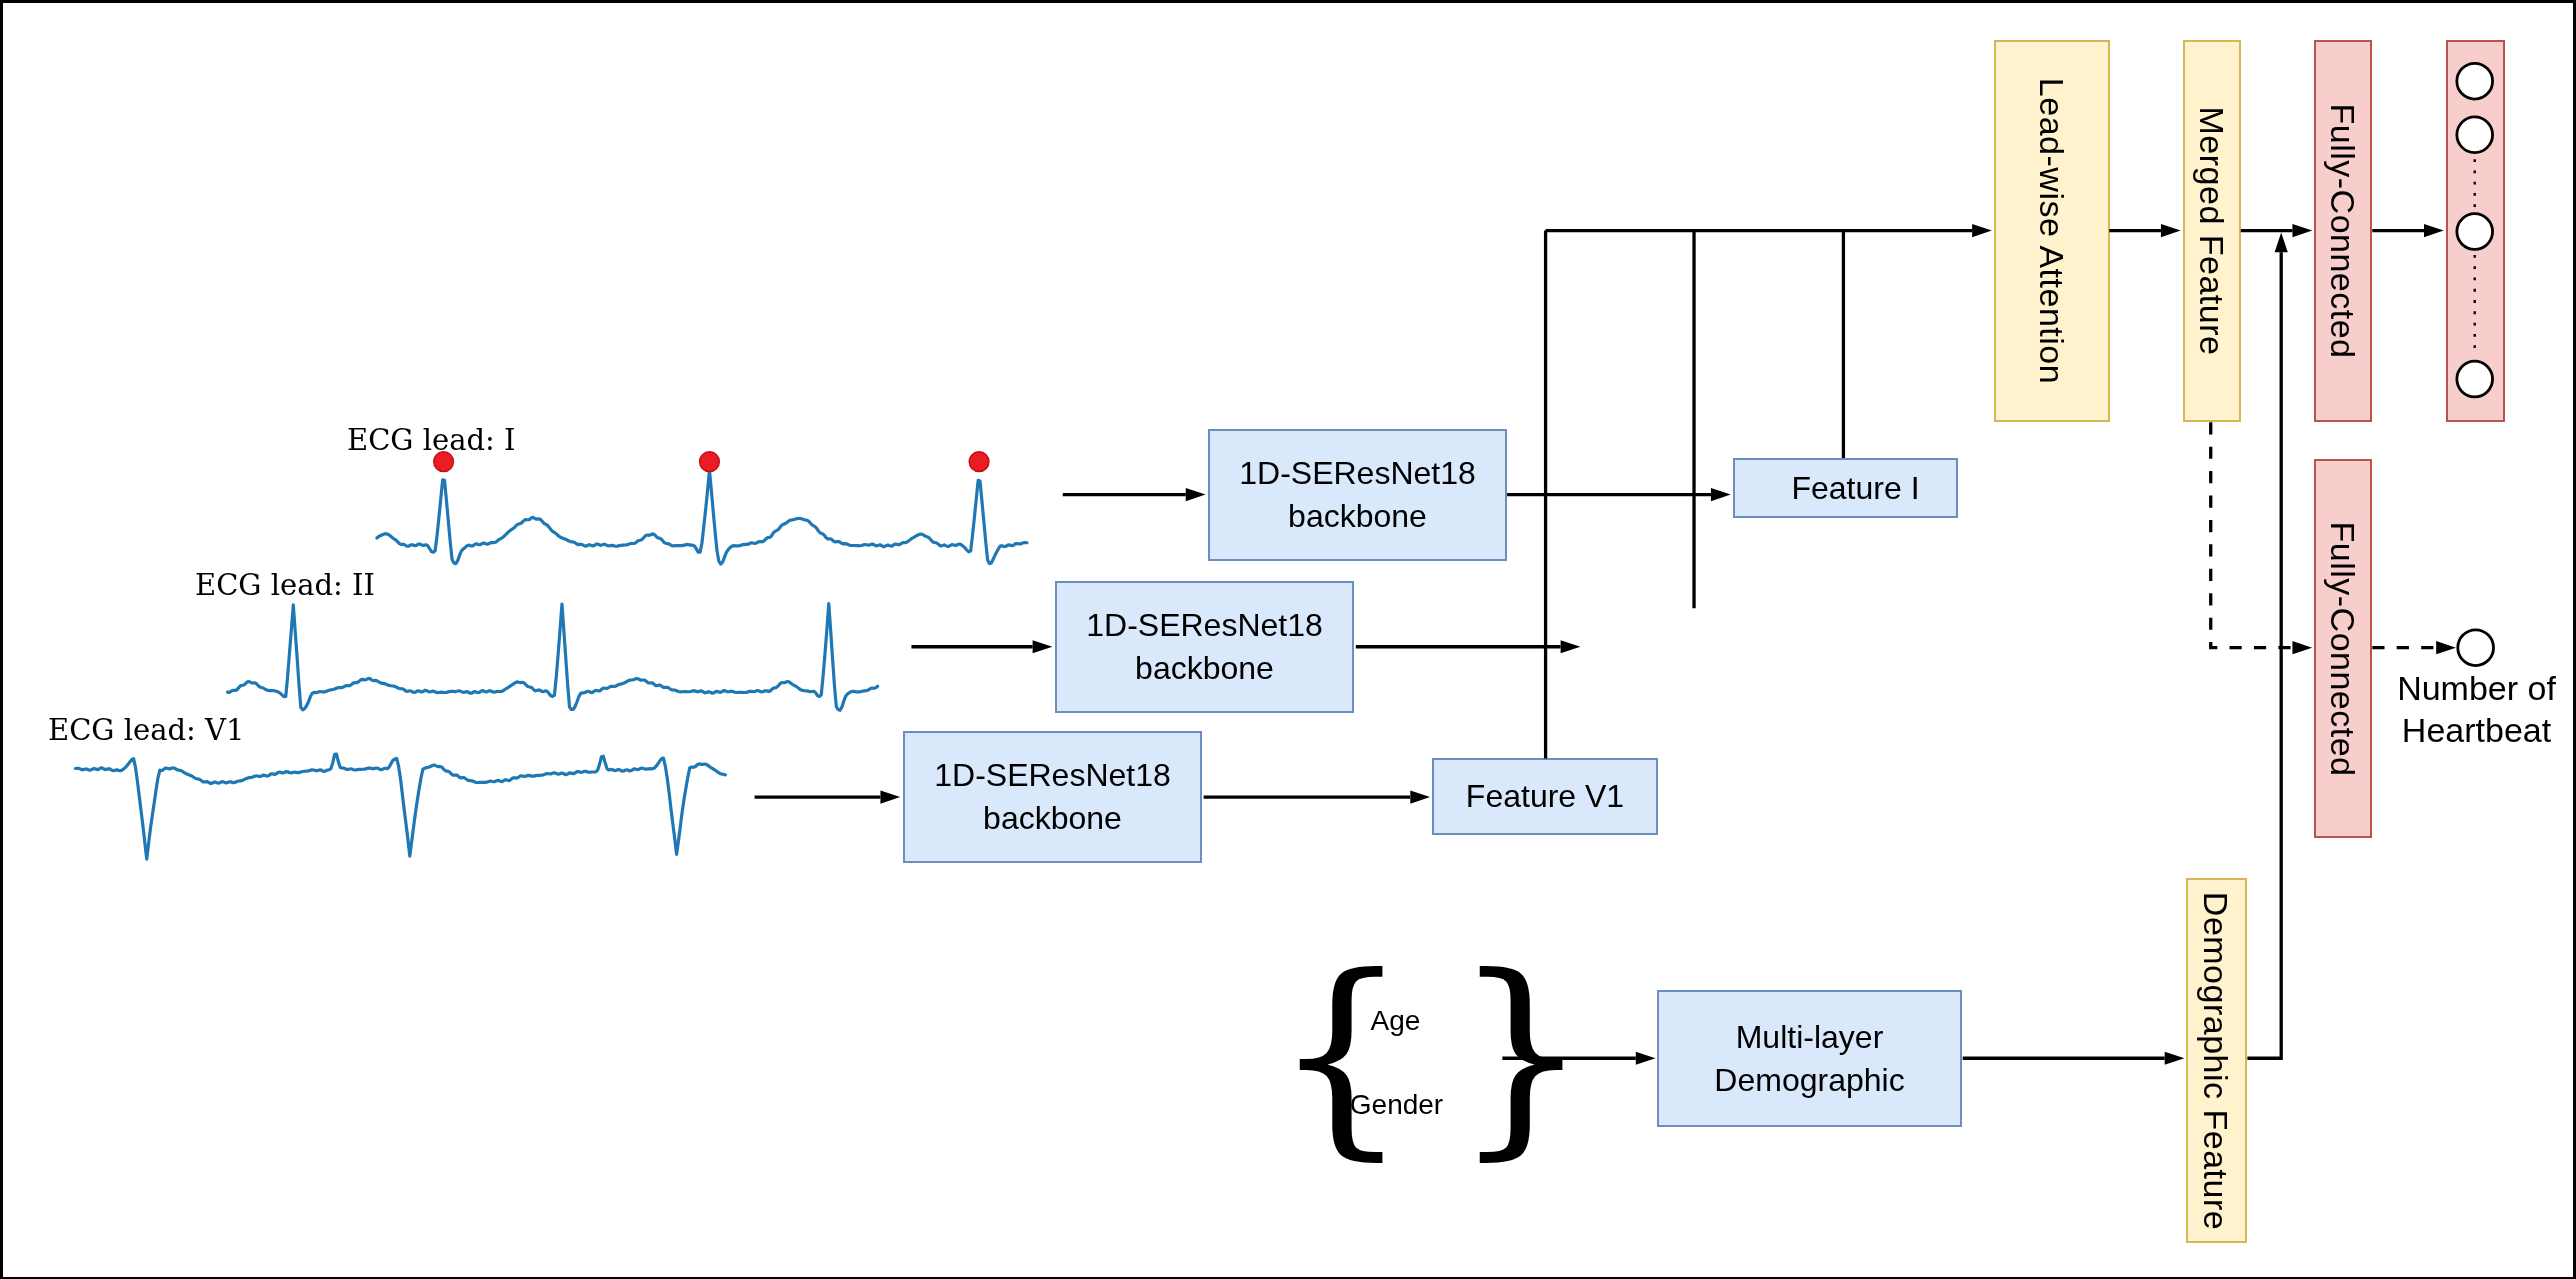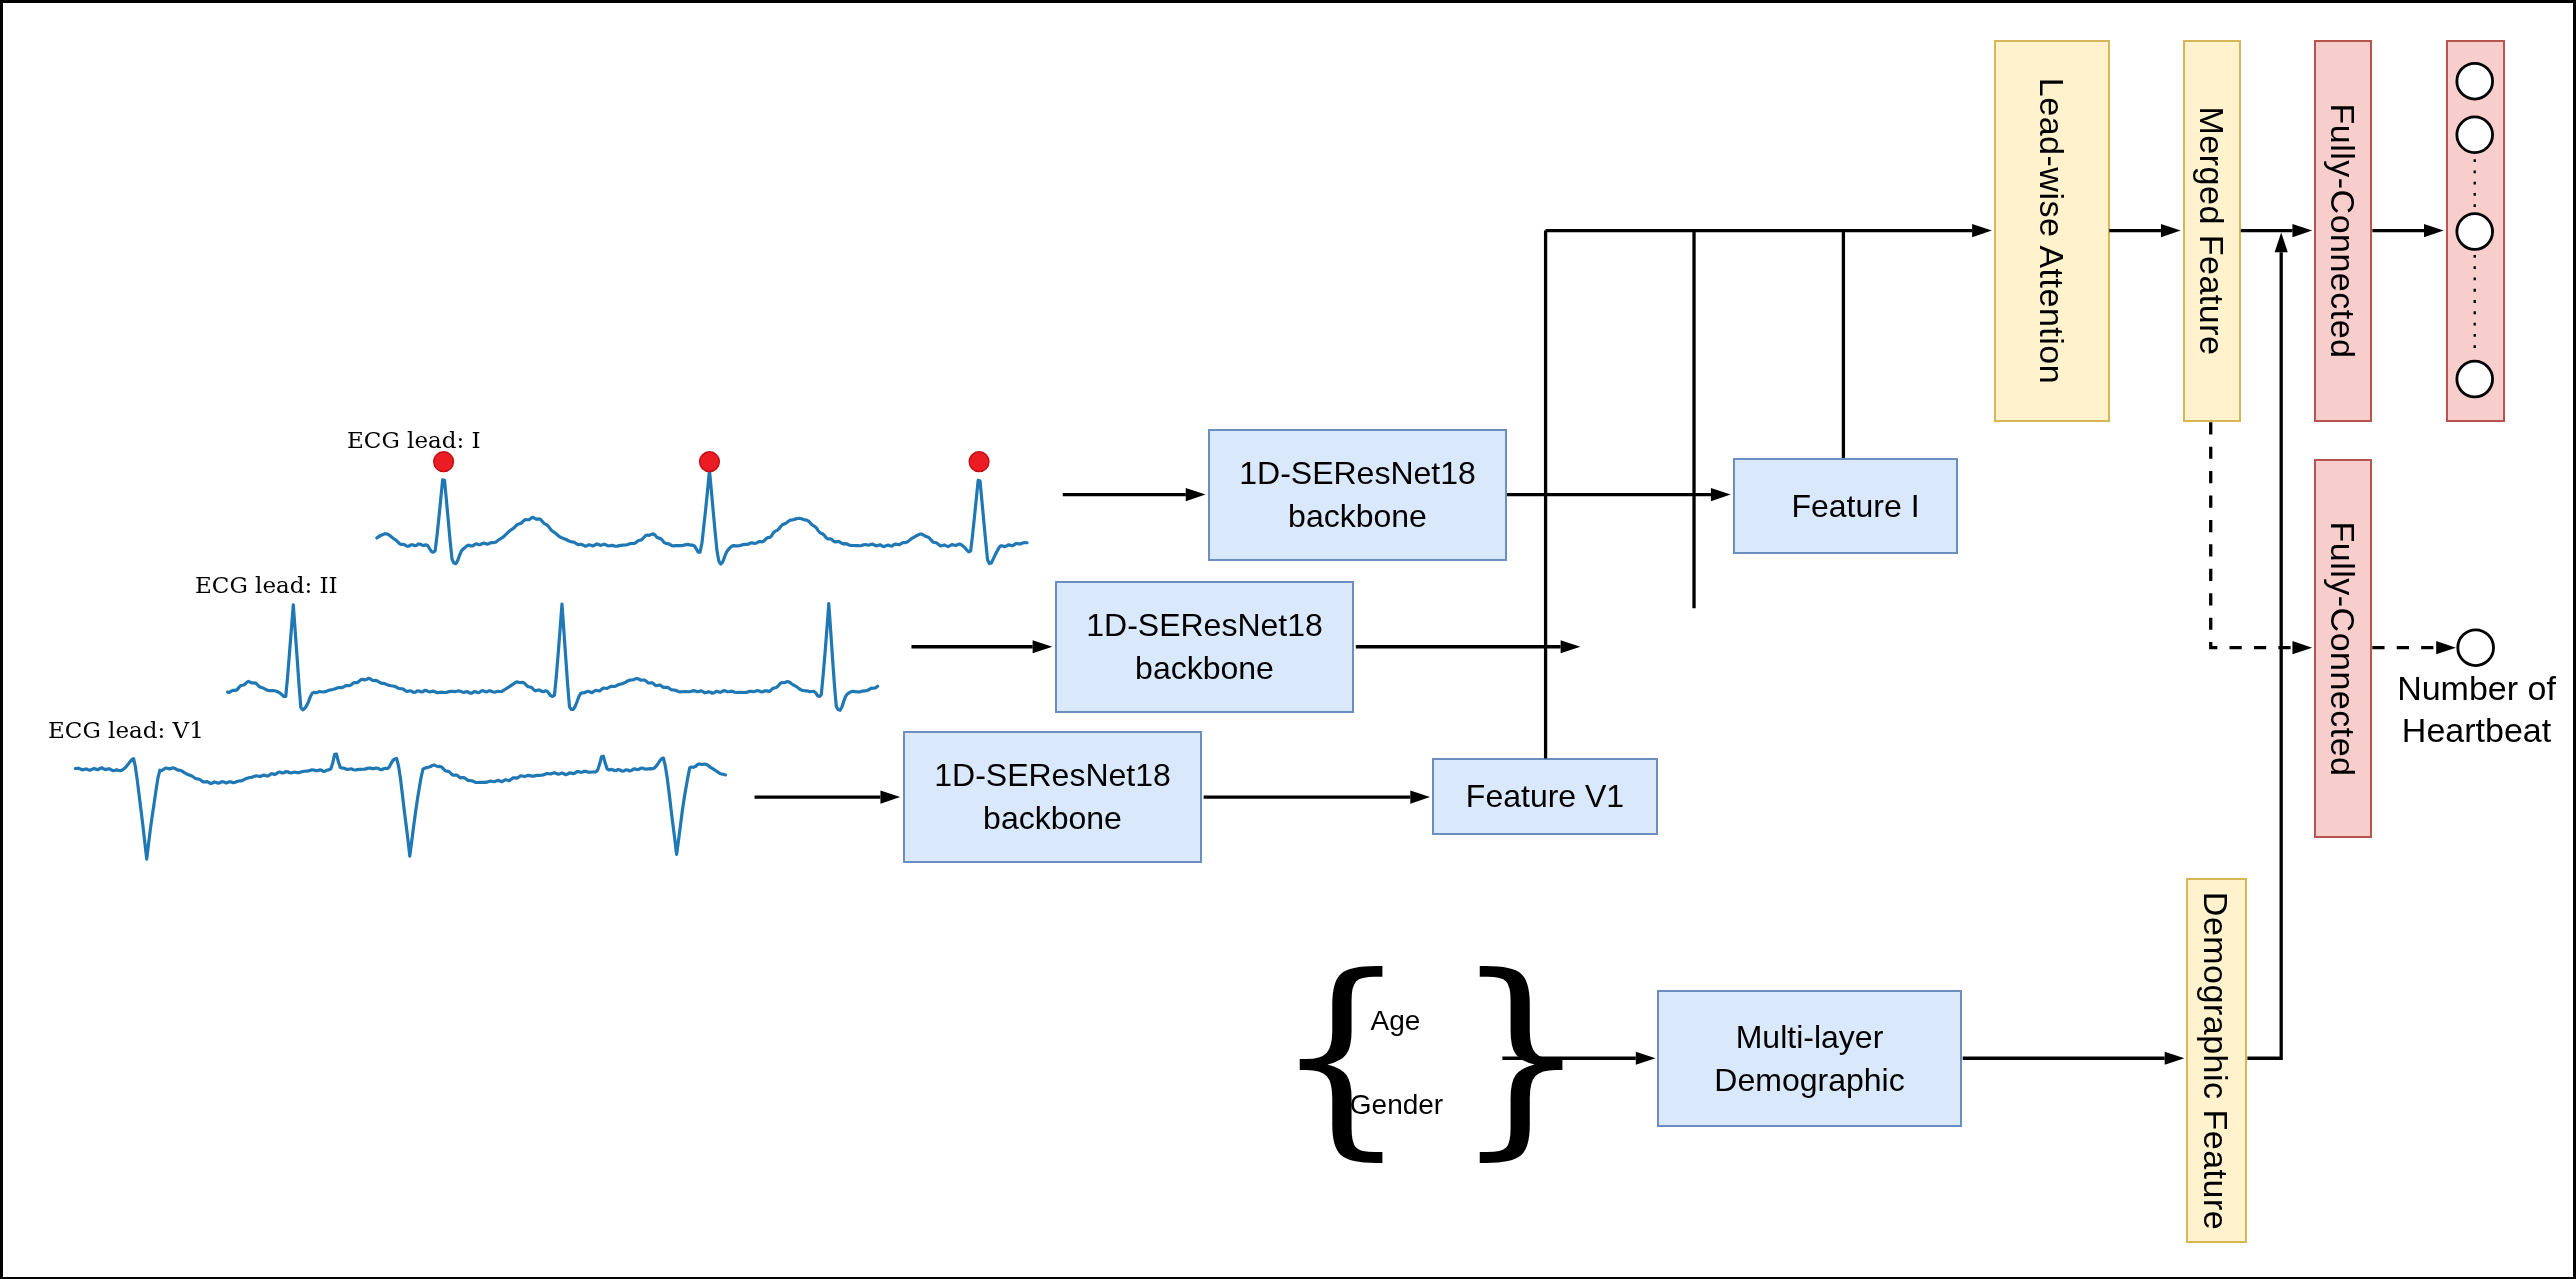--- a/index.html
+++ b/index.html
@@ -19,21 +19,21 @@
   }
   .blue  {background:#dae8fc; border:2.3px solid #6c8ebf;}
   .yellow{background:#fff2cc; border:2.3px solid #d6b656;}
   .pink  {background:#f8cecc; border:2.3px solid #b85450;}
   .vbox span{
     transform:rotate(90deg); white-space:nowrap;
     font-size:34px; line-height:34px; letter-spacing:0.5px;
   }
   .ecg-label{
     position:absolute; z-index:3;
-    font-family:"DejaVu Serif", serif; font-size:23px; line-height:32px;
+    font-family:"DejaVu Serif", serif; font-size:29px; line-height:32px;
     white-space:nowrap;
   }
   .txt{position:absolute; z-index:3; white-space:nowrap;}
   .brace{
     position:absolute; z-index:3; width:66px; text-align:center;
     font-family:"DejaVu Serif", serif; font-size:214px; line-height:155px;
     font-weight:400;
   }
   .io-label{font-size:28px; line-height:43px; text-align:center;}
   .out-label{font-size:34px; line-height:42px; text-align:center; width:225px;}
@@ -107,21 +107,21 @@
   </div>
   <div class="box blue" style="left:1052px; top:578px; width:299px; height:132px;">
     <span>1D-SEResNet18</span>
     <span>backbone</span>
   </div>
   <div class="box blue" style="left:900px; top:728px; width:299px; height:132px;">
     <span>1D-SEResNet18</span>
     <span>backbone</span>
   </div>
 
-  <div class="box blue" style="left:1730px; top:455px; width:225px; height:96px;padding-left:20px;">
+  <div class="box blue" style="left:1730px; top:455px; width:225px; height:60px;padding-left:20px;">
     <span>Feature I</span>
   </div>
   <div class="box blue" style="left:1429px; top:755px; width:226px; height:77px;">
     <span>Feature V1</span>
   </div>
 
   <div class="box yellow vbox" style="left:1991px; top:37px; width:116px; height:382px;">
     <span>Lead-wise Attention</span>
   </div>
   <div class="box yellow vbox" style="left:2180px; top:37px; width:58px; height:382px;">

